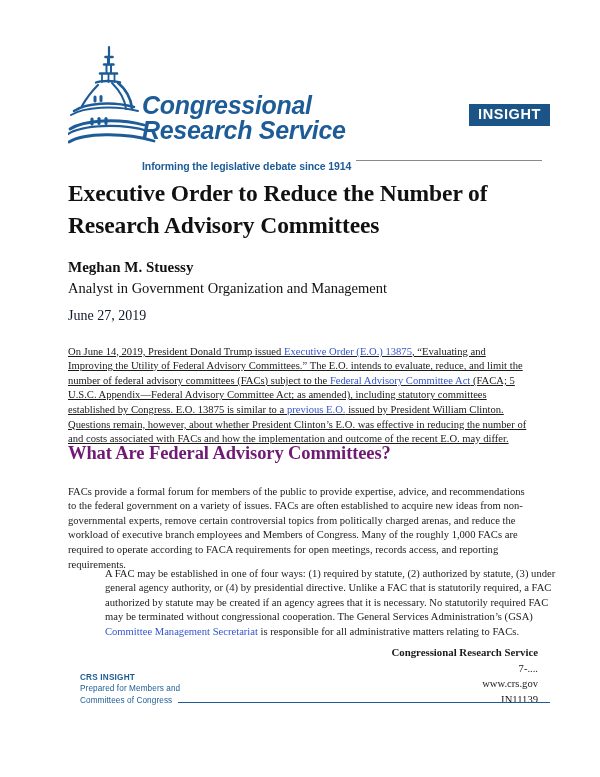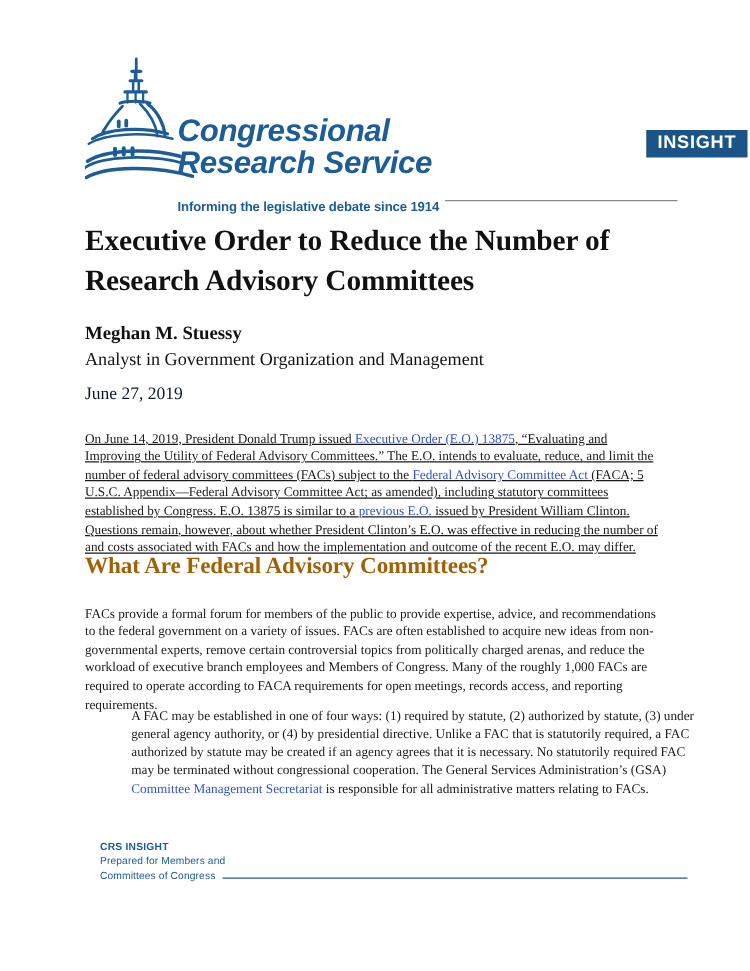--- a/index.html
+++ b/index.html
@@ -87,21 +87,20 @@
     left: 469px;
     top: 104px;
     background: #1B5487;
     color: #ffffff;
     font-family: "Liberation Sans", sans-serif;
     font-weight: bold;
     font-size: 14.5px;
     letter-spacing: 0.6px;
     padding: 3px 9px 4px 9px;
     line-height: 15px;
-    margin-left: 48px;
   }
 
   
   .doc-title {
     position: absolute;
     left: 68px;
     top: 177px;
     width: 450px;
     font-family: "Liberation Serif", serif;
     font-weight: bold;
@@ -152,21 +151,21 @@
   #para-facs  { top: 474px; }
   #para-ways  { top: 556px; margin-left: 37px; }
 
   .section-heading {
     position: absolute;
     left: 68px;
     top: 443px;
     font-family: "Liberation Serif", serif;
     font-weight: bold;
     font-size: 18.5px;
-    color: #a16207;
+    color: #701a75;
     letter-spacing: -0.1px;
   }
 
   a.doclink, .doclink {
     color: #3355CC;
     text-decoration: none;
   }
 
   
   .footer-right {
@@ -287,20 +286,26 @@
   <div class="doc-date">June 27, 2019</div>
 
   <p class="body-block" id="para-intro"><span>On June 14, 2019, President Donald Trump issued </span><a class="doclink" href="#">Executive Order (E.O.) 13875</a><span>, “Evaluating and Improving the Utility of Federal Advisory Committees.” The E.O. intends to evaluate, reduce, and limit the number of federal advisory committees (FACs) subject to the </span><a class="doclink" href="#">Federal Advisory Committee Act</a><span> (FACA; 5 U.S.C. Appendix—Federal Advisory Committee Act; as amended), including statutory committees established by Congress. E.O. 13875 is similar to a </span><a class="doclink" href="#">previous E.O.</a><span> issued by President William Clinton. Questions remain, however, about whether President Clinton’s E.O. was effective in reducing the number of and costs associated with FACs and how the implementation and outcome of the recent E.O. may differ.</span></p>
 
   <div class="section-heading">What Are Federal Advisory Committees?</div>
 
   <p class="body-block" id="para-facs">FACs provide a formal forum for members of the public to provide expertise, advice, and recommendations to the federal government on a variety of issues. FACs are often established to acquire new ideas from non-governmental experts, remove certain controversial topics from politically charged arenas, and reduce the workload of executive branch employees and Members of Congress. Many of the roughly 1,000 FACs are required to operate according to FACA requirements for open meetings, records access, and reporting requirements.</p>
 
   <p class="body-block" id="para-ways"><span>A FAC may be established in one of four ways: (1) required by statute, (2) authorized by statute, (3) under general agency authority, or (4) by presidential directive. Unlike a FAC that is statutorily required, a FAC authorized by statute may be created if an agency agrees that it is necessary. No statutorily required FAC may be terminated without congressional cooperation. The General Services Administration’s (GSA) </span><a class="doclink" href="#">Committee Management Secretariat</a><span> is responsible for all administrative matters relating to FACs.</span></p>
 
+  <div class="footer-right">
+    <div class="fr-title">Congressional Research Service</div>
+    <div>7-....</div>
+    <div>www.crs.gov</div>
+    <div>IN11139</div>
+  </div>
 
   <div class="footer-left">
     <div class="fl-title">CRS INSIGHT</div>
     <div class="fl-sub">Prepared for Members and</div>
     <div class="fl-row">
       <div class="fl-sub">Committees of Congress</div>
       <div class="fl-rule"></div>
     </div>
   </div>
 

